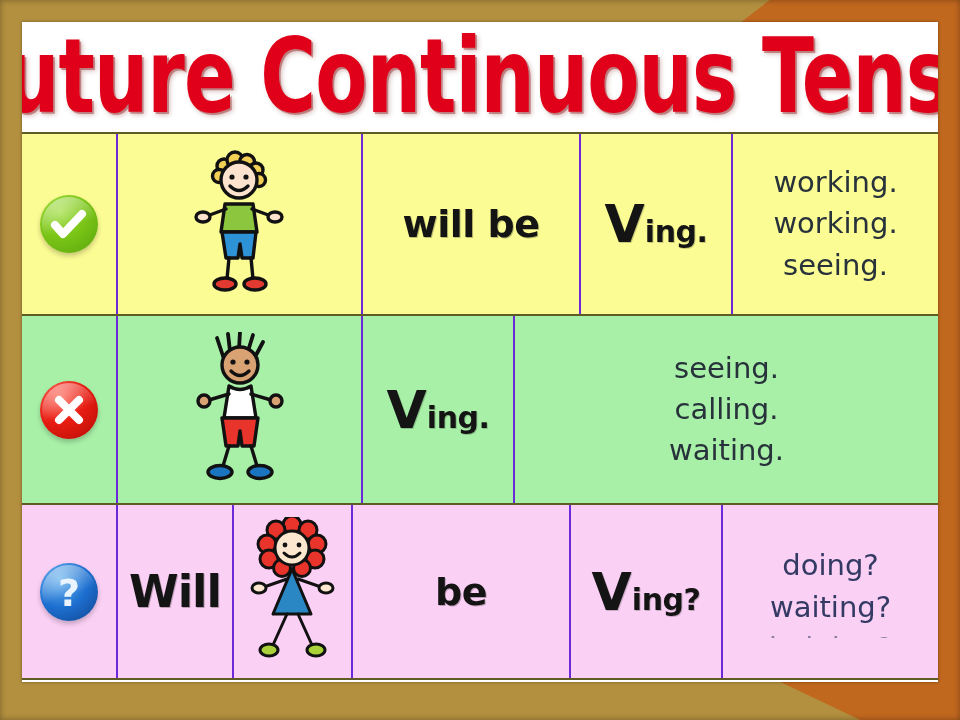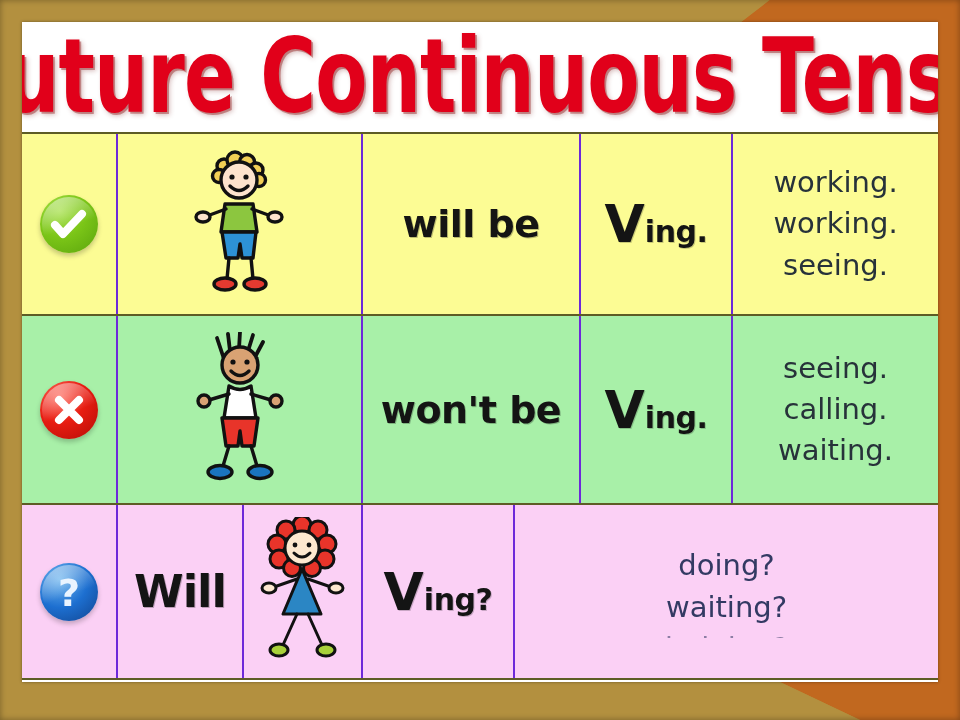--- a/index.html
+++ b/index.html
@@ -55,21 +55,21 @@
     display:flex;align-items:center;justify-content:center;
     border-right:2px solid #6d28d9;
   }
   .cell:last-child{border-right:none;}
   .c-sign{width:96px;}
   .c-fig {width:245px;}
   .c-aux {width:218px;}
   .c-ving{width:152px;}
   .c-verbs{width:186px;flex:1;}
   
-  .c-will{width:126px;}
+  .c-will{width:116px;}
   .c-fig-q{width:119px;}
 
   .aux-text{
     font-family:"DejaVu Sans","Liberation Sans",sans-serif;
     font-weight:bold;font-size:38px;color:#141414;
     letter-spacing:-.5px;
     text-shadow:1px 1px 0 rgba(0,0,0,.25);
   }
   .will-text{
     font-family:"DejaVu Sans","Liberation Sans",sans-serif;
@@ -232,23 +232,20 @@
 
               <path d="M44 114 L38 134" fill="none"></path>
                 <path d="M66 114 L72 134" fill="none"></path>
 
               <ellipse cx="35" cy="140" rx="12" ry="6.5" fill="#1a74bf"></ellipse>
               <ellipse cx="75" cy="140" rx="12" ry="6.5" fill="#1a74bf"></ellipse>
             </g>
           </svg>
         </div>
 
-        <div class="cell c-aux">
-          <span class="aux-text">won't be</span>
-        </div>
 
         <div class="cell c-ving">
           <span class="ving"><span class="v">V</span><span class="sfx">ing.</span></span>
         </div>
 
         <div class="cell c-verbs">
           <div class="verbs ink-dark">
             <div>seeing.</div>
             <div>calling.</div>
             <div>waiting.</div>
@@ -300,20 +297,23 @@
 
               <path d="M47 97 L33 128" fill="none"></path>
                 <path d="M58 97 L72 128" fill="none"></path>
 
               <ellipse cx="29" cy="133" rx="9" ry="6" fill="#a8d13a"></ellipse>
               <ellipse cx="76" cy="133" rx="9" ry="6" fill="#a8d13a"></ellipse>
             </g>
           </svg>
         </div>
 
+        <div class="cell c-aux">
+          <span class="aux-text">be</span>
+        </div>
 
         <div class="cell c-ving">
           <span class="ving"><span class="v">V</span><span class="sfx">ing?</span></span>
         </div>
 
         <div class="cell c-verbs">
           <div class="verbs ink-navy">
             <div>doing?</div>
             <div>waiting?</div>
             <div class="clip">helping?</div>

